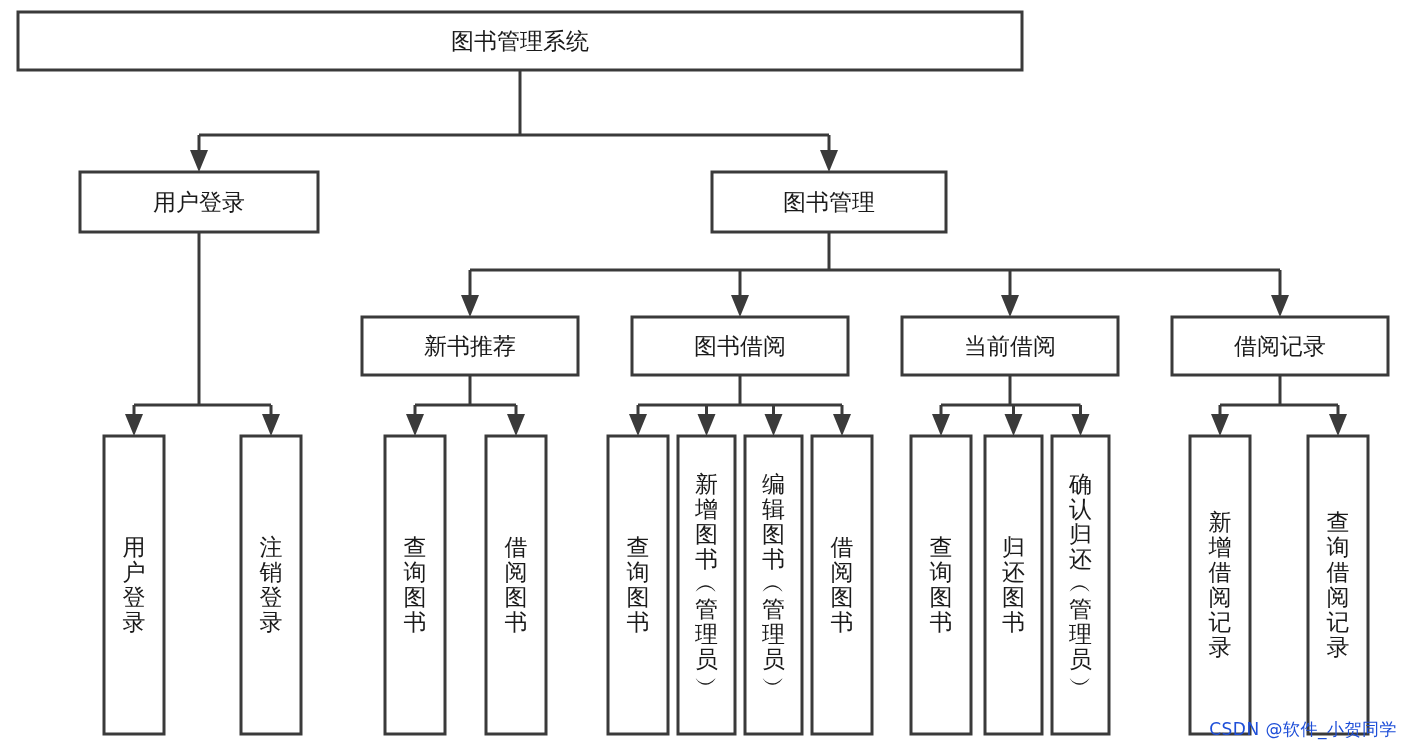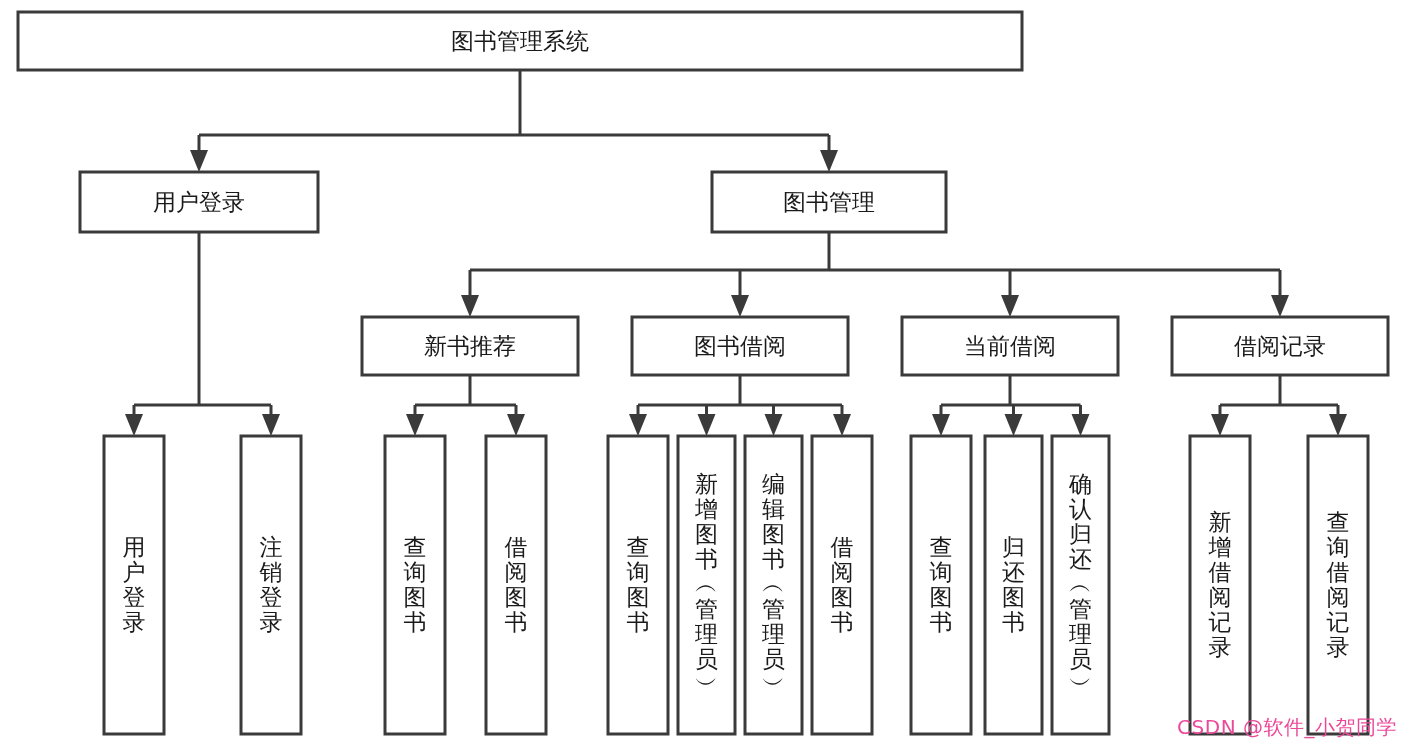--- a/index.html
+++ b/index.html
@@ -54,22 +54,22 @@
     font-family: "DejaVu Sans", "Liberation Sans", sans-serif;
     font-size: 23px;
     fill: #1a1a1a;
     text-anchor: middle;
   }
   .watermark {
     position: absolute;
     right: 8px;
     bottom: 6px;
     font-family: "DejaVu Sans", "Liberation Sans", sans-serif;
-    font-size: 20px;
-    color: #ec4899;
+    font-size: 17px;
+    color: #1d4ed8;
     letter-spacing: 0.5px;
     white-space: nowrap;
     pointer-events: none;
   }
 </style>
 </head>
 <body>
 
 <div id="diagram-root">
 

